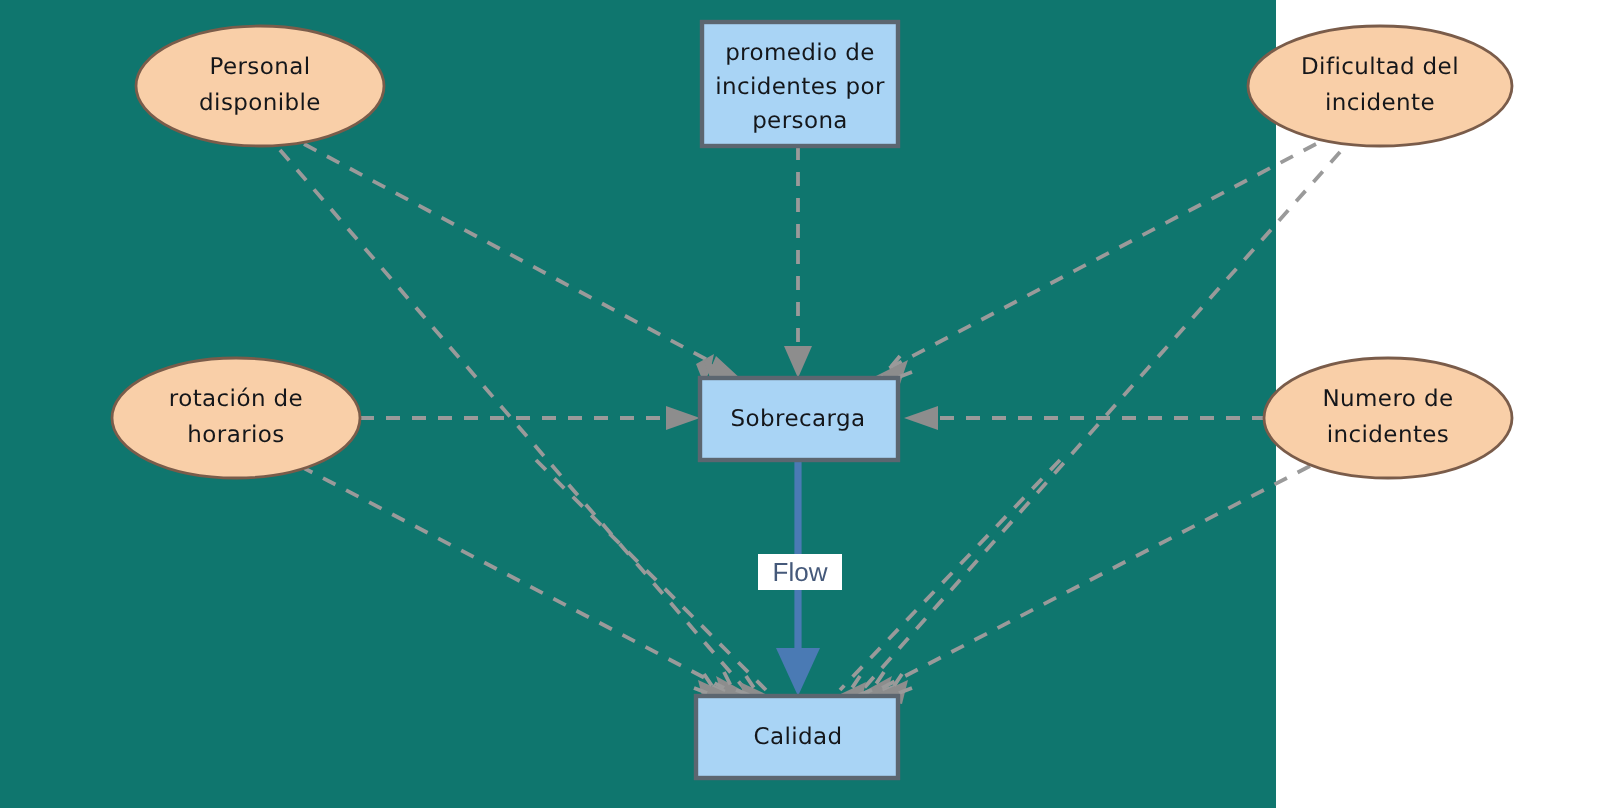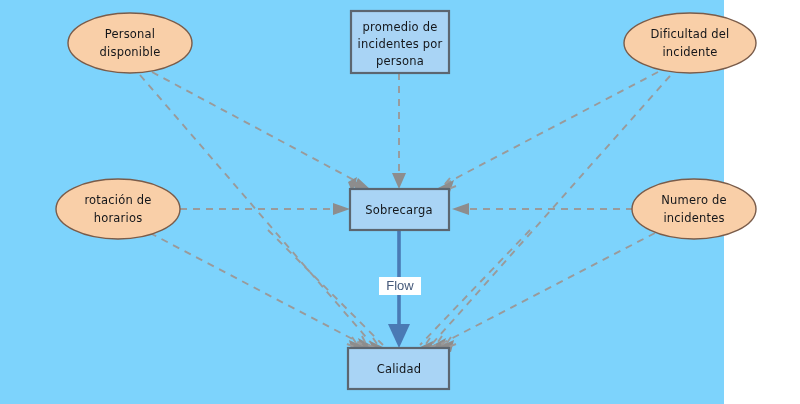--- a/index.html
+++ b/index.html
@@ -8,23 +8,23 @@
     background: #ffffff;
   }
   body {
     width: 800px;
     height: 404px;
     font-family: "DejaVu Sans", sans-serif;
     overflow: hidden;
   }
   #diagram-root {
     position: relative;
-    width: 724px;
+    width: 638px;
     height: 404px;
-    background: #7dd3fc;
+    background: #0f766e;
   }
   svg.canvas {
     position: absolute;
     top: 0;
     left: 0;
     width: 800px;
     height: 404px;
     display: block;
   }
   .node-ellipse {

